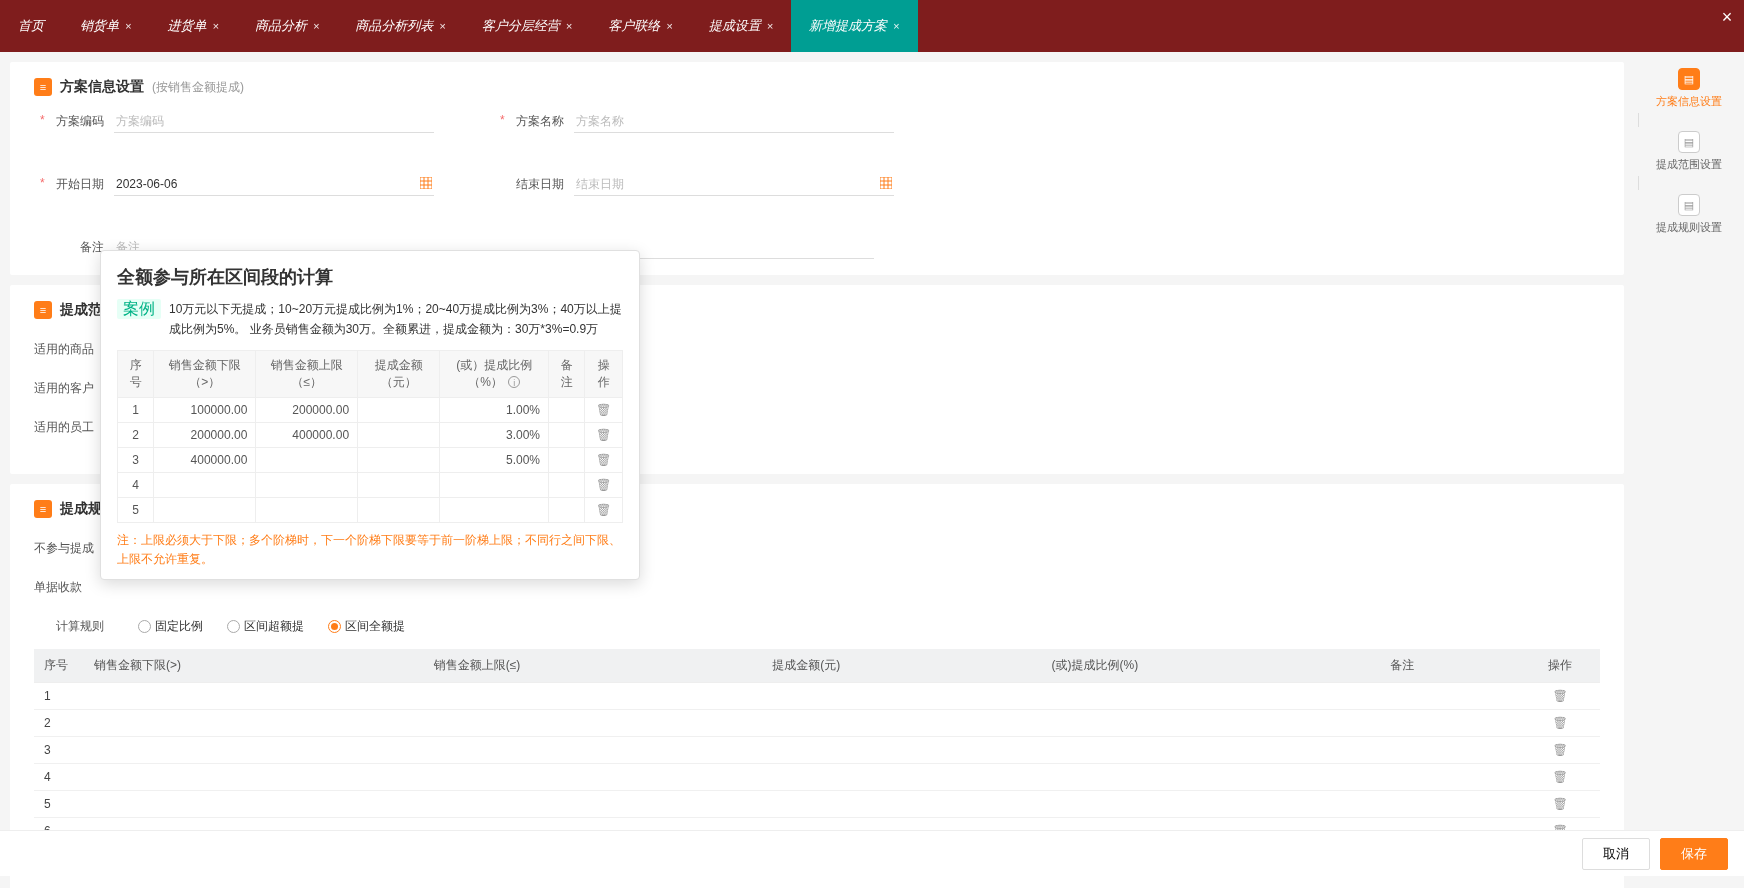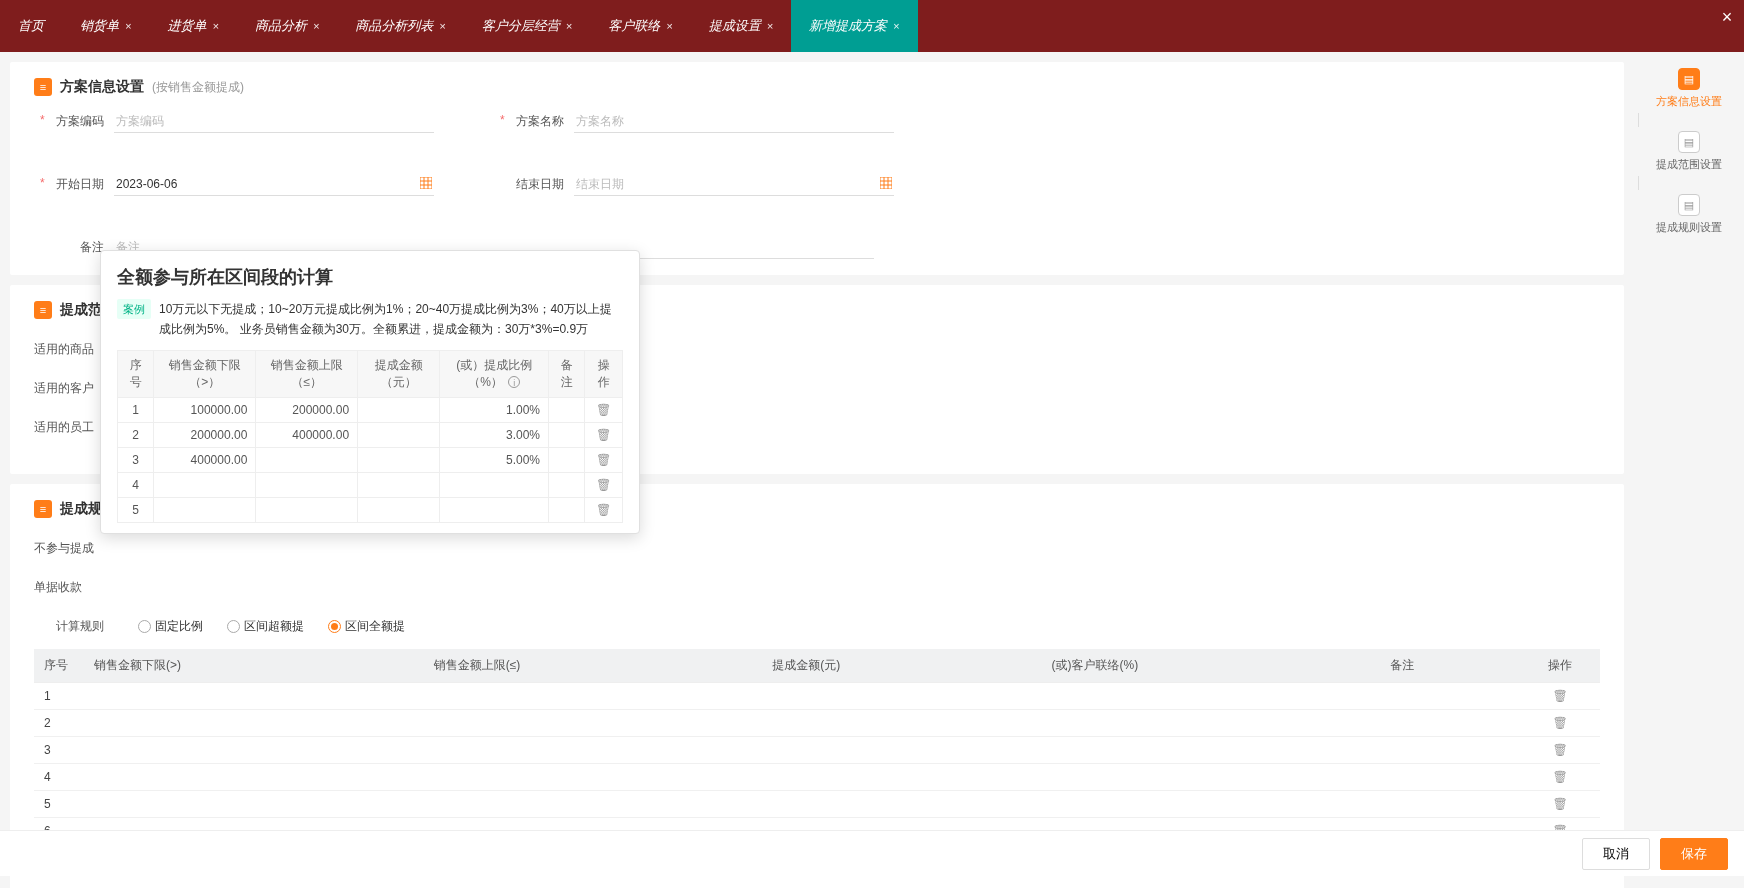--- a/index.html
+++ b/index.html
@@ -50,21 +50,21 @@
 .rules-table th { background: #f0f1f2; font-weight: normal; color: #555; padding: 8px 10px; text-align: left; border-bottom: 1px solid #eee; font-size: 12px; }
 .rules-table td { padding: 6px 10px; border-bottom: 1px solid #f0f0f0; color: #444; height: 26px; }
 .rules-table .op-col { text-align: center; width: 80px; }
 .rules-table .idx-col { width: 50px; }
 .del-icon { color: #999; cursor: pointer; display:inline-block; }
 
 
 .popup { position: absolute; top: 250px; left: 100px; width: 540px; background: #fff; border: 1px solid #e0e0e0; box-shadow: 0 4px 16px rgba(0,0,0,0.15); border-radius: 4px; padding: 14px 16px 10px; z-index: 50; }
 .popup-title { font-weight: 600; font-size: 18px; margin-bottom: 10px; }
 .popup-desc { display: flex; gap: 8px; margin-bottom: 10px; line-height: 1.7; }
-.badge-case { background: #e6fff6; color: #00b386; padding: 2px 6px; border-radius: 2px; font-size: 11px; height: 20px; flex-shrink:0; display:flex; align-items:center; }
+.badge-case { background: #e6fff6; color: #00b386; padding: 2px 6px; border-radius: 2px; font-size: 16px; height: 20px; flex-shrink:0; display:flex; align-items:center; }
 .popup table { width: 100%; border-collapse: collapse; font-size: 12px; }
 .popup th { background: #f7f7f7; color: #666; font-weight: normal; padding: 6px 8px; border: 1px solid #eee; text-align: center; }
 .popup td { padding: 5px 8px; border: 1px solid #eee; text-align: center; color: #555; height: 22px; }
 .popup td.num { text-align: right; }
 .popup-note { color: #ff7d18; margin-top: 8px; line-height: 1.6; }
 .info-icon { display:inline-block; width:12px; height:12px; border-radius:50%; border:1px solid #999; font-size:9px; line-height:12px; text-align:center; color:#999; margin-left:2px;}
 
 
 .footer { position: fixed; right: 0; bottom: 12px; left: 0; height: 46px; background: #fff; border-top: 1px solid #eee; display: flex; justify-content: flex-end; align-items: center; padding: 0 16px; gap: 10px; }
 .btn { padding: 6px 20px; border-radius: 2px; font-size: 13px; cursor: pointer; border: 1px solid #ddd; background: #fff; }
@@ -203,21 +203,21 @@
           </span>
       </div>
 
       <table class="rules-table">
         <thead>
             <tr id="main-thead">
               <th class="idx-col">序号</th>
               <th>销售金额下限(&gt;)</th>
               <th>销售金额上限(≤)</th>
               <th>提成金额(元)</th>
-              <th>(或)客户联络(%)</th>
+              <th>(或)提成比例(%)</th>
               <th>备注</th>
               <th class="op-col">操作</th>
             </tr>
           </thead>
         <tbody id="main-tbody">
             <tr>
               <td class="idx-col">1</td>
               <td></td>
               <td></td>
               <td></td>
@@ -362,20 +362,21 @@
           <td>5</td>
           <td class="num"></td>
           <td class="num"></td>
           <td class="num"></td>
           <td class="num"></td>
           <td></td>
           <td><span class="del-icon">🗑</span></td>
         </tr>
       </tbody>
   </table>
+  <div class="popup-note">注：上限必须大于下限；多个阶梯时，下一个阶梯下限要等于前一阶梯上限；不同行之间下限、上限不允许重复。</div>
 </div>
 
 <div class="footer">
   <button class="btn">取消</button>
   <button class="btn btn-primary">保存</button>
 </div>
 
 <div class="global-close" style="position:fixed;top:0;right:0;height:34px;width:34px;display:flex;align-items:center;justify-content:center;color:#fff;font-size:18px;cursor:pointer;z-index:5">×</div>
 
 </body></html>

